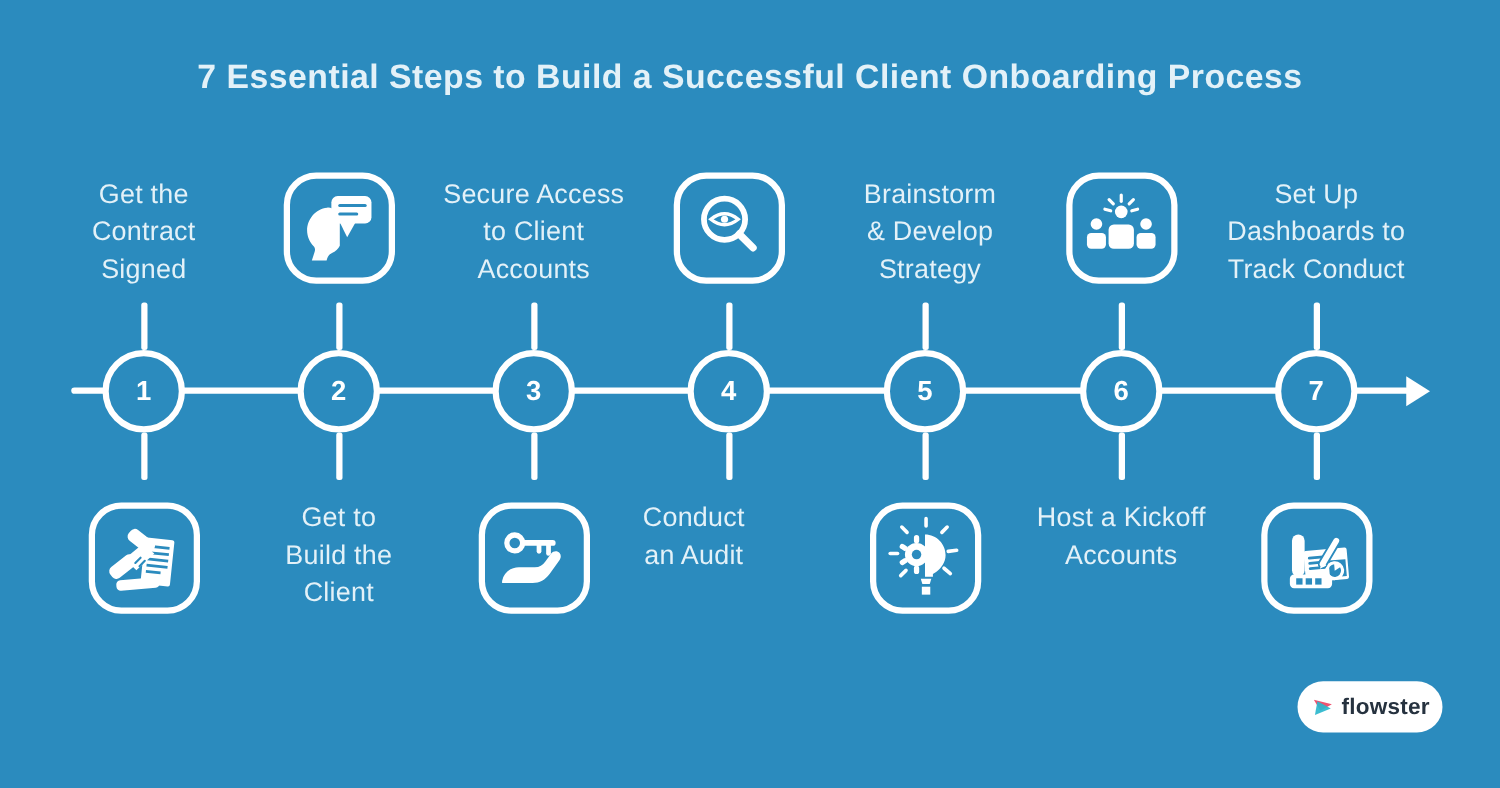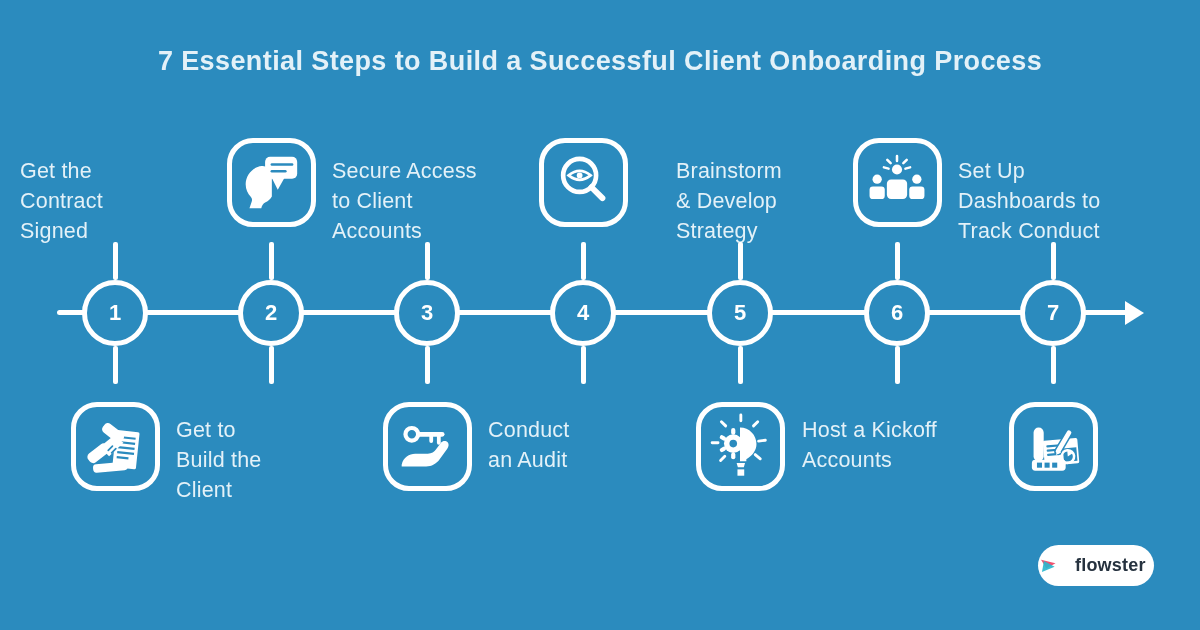--- a/index.html
+++ b/index.html
@@ -35,38 +35,38 @@
   .node{
     position:absolute;top:280px;width:66px;height:66px;border-radius:50%;
     border:5px solid var(--line);background:var(--background);
     display:flex;align-items:center;justify-content:center;
   }
   .node span{color:#fff;font-size:22px;font-weight:700;}
   .conn{position:absolute;width:5px;height:38px;background:var(--line);border-radius:2px;}
   .conn.top{top:242px;}
   .conn.bottom{top:346px;}
   .step-label{
-    position:absolute;width:190px;text-align:left;
+    position:absolute;width:190px;text-align:center;
     color:var(--text);font-size:21.5px;font-weight:500;line-height:30px;
-    white-space:pre-line;letter-spacing:.2px;margin-top:16px;
+    white-space:pre-line;letter-spacing:.2px;
   }
   .step-label.above{top:140px;}
   .step-label.below{top:399px;}
   .icon-box{
     position:absolute;width:89px;height:89px;border-radius:26px;
     border:5px solid var(--line);background:var(--background);
     display:flex;align-items:center;justify-content:center;
   }
   .icon-box.above{top:138px;}
   .icon-box.below{top:402px;}
   .icon-box svg{width:76px;height:76px;display:block;}
   .brand-pill{
     position:absolute;left:1038px;top:545px;width:116px;height:41px;
     background:var(--badge-background);border-radius:21px;
-    display:flex;align-items:center;justify-content:flex-start;gap:16px;
+    display:flex;align-items:center;justify-content:center;gap:4px;
   }
   .brand-pill .brand-name{
     color:var(--brand-text);font-size:18px;font-weight:700;letter-spacing:.2px;
   }
   .brand-pill svg{width:21px;height:21px;display:block;}
 </style>
 </head>
 <body>
 
 <div class="canvas">
@@ -160,26 +160,26 @@
         <path d="M28 36 Q41 25.5 54 36 Q41 46.5 28 36 Z" fill="none" stroke="#fff" stroke-width="3.2"></path>
         <circle cx="41" cy="36" r="3.4" fill="#fff"></circle>
         <line x1="55" y1="50" x2="68" y2="63" stroke="#fff" stroke-width="7" stroke-linecap="round"></line>
       </svg>
     </div>
     <div class="conn top" style="left:580.5px"></div>
     <div class="node" style="left:550px">
         <span>4</span>
       </div>
     <div class="conn bottom" style="left:580.5px"></div>
-    <div class="step-label below" style="left:488px">Conduct
+    <div class="step-label below" style="left:460px">Conduct
 an Audit</div>
   </div>
 
   <div>
-    <div class="step-label above" style="left:676px">Brainstorm
+    <div class="step-label above" style="left:649px">Brainstorm
 &amp; Develop
 Strategy</div>
     <div class="conn top" style="left:737.5px"></div>
     <div class="node" style="left:707px">
         <span>5</span>
       </div>
     <div class="conn bottom" style="left:737.5px"></div>
     <div class="icon-box below" style="left:695.5px">
       <svg viewBox="0 0 90 90">
         <g stroke="#fff" stroke-width="3.4" stroke-linecap="round">

